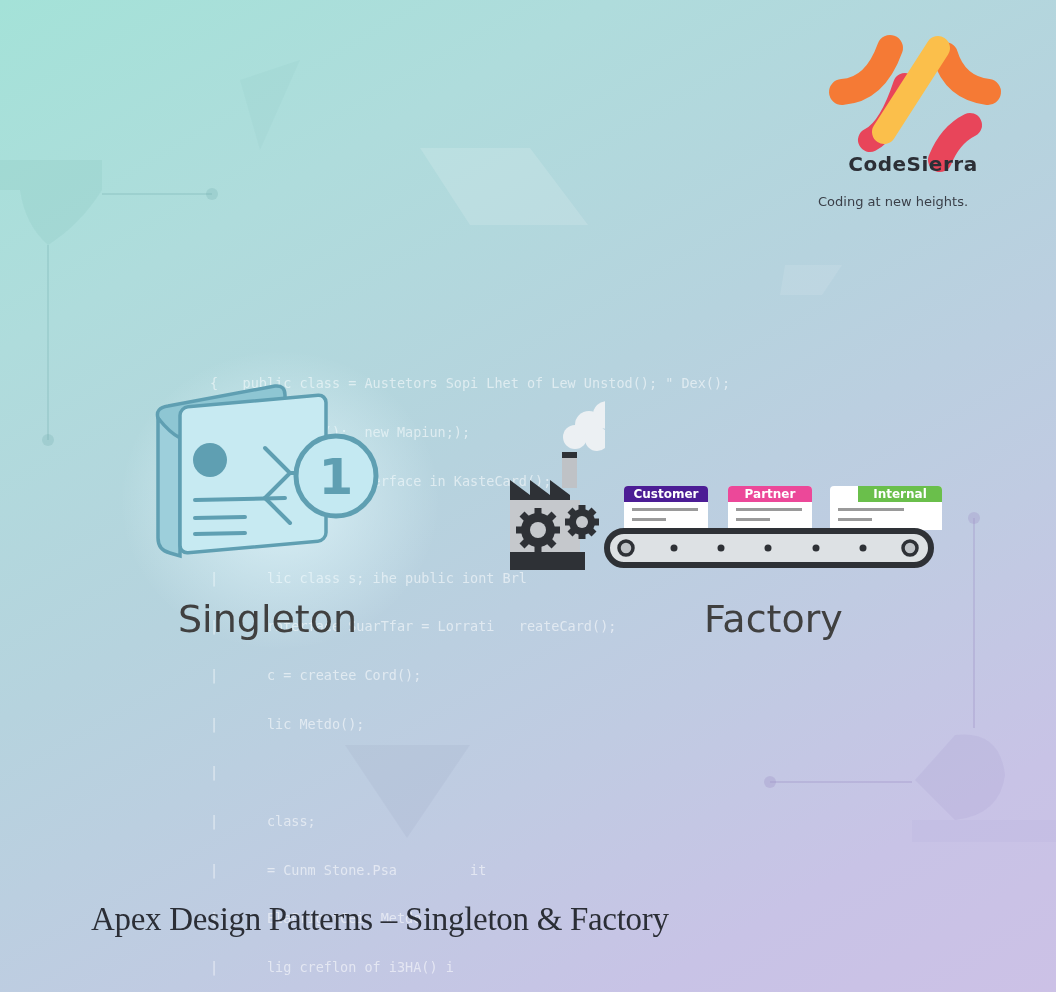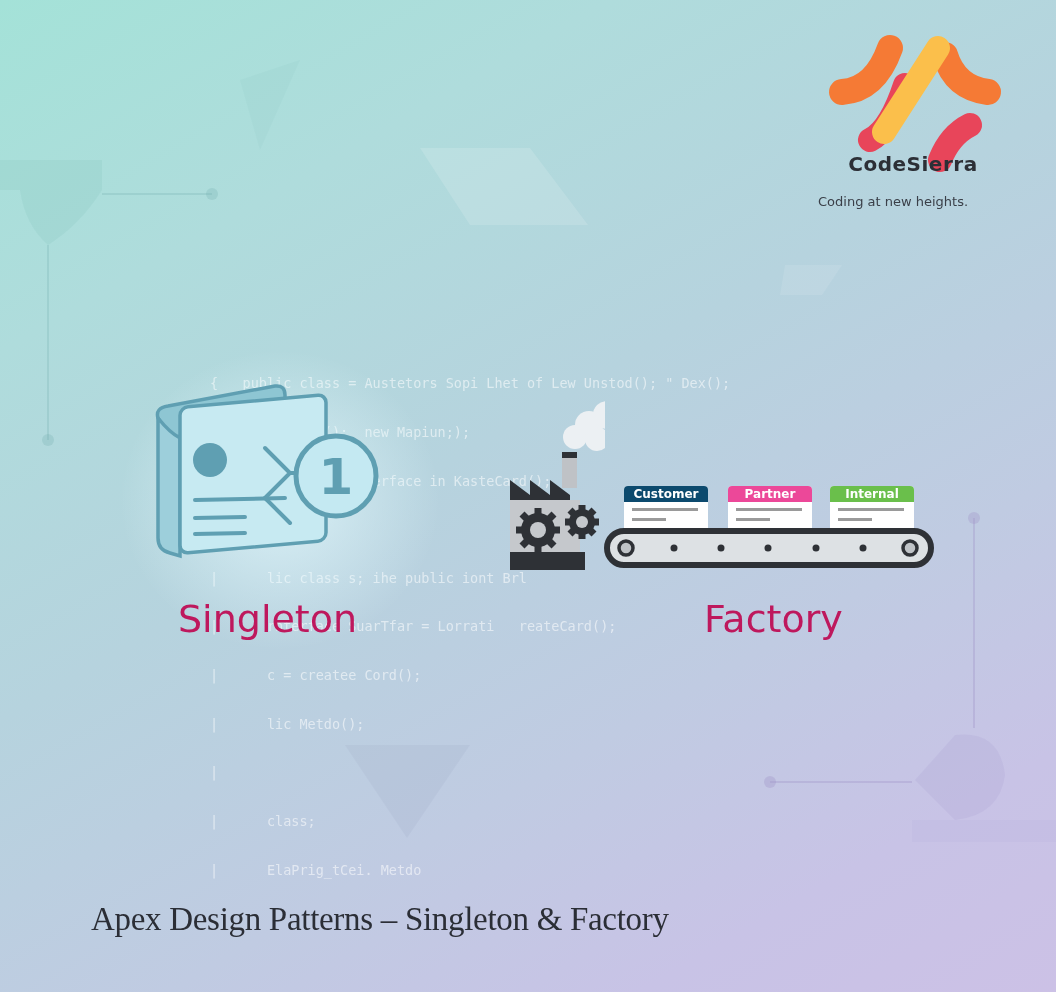--- a/index.html
+++ b/index.html
@@ -11,21 +11,21 @@
   
   .logo{left:810px;top:30px;width:210px;height:190px;}
   .brand{left:818px;top:152px;width:190px;text-align:center;font-family:"DejaVu Sans",sans-serif;font-weight:bold;font-size:20px;color:#2c2f36;letter-spacing:0.5px;}
   .tagline{left:818px;top:194px;width:190px;font-size:13px;color:#3a3f48;}
   
   .code{left:210px;top:343px;font-family:"DejaVu Sans Mono",monospace;font-size:13.5px;line-height:16.2px;color:rgba(255,255,255,0.55);white-space:pre;}
   .code .ln{display:block;}
   .glow{left:120px;top:350px;width:320px;height:300px;border-radius:50%;
     background:radial-gradient(closest-side,rgba(230,250,255,0.75),rgba(230,250,255,0));}
   .singleton-icon{left:150px;top:378px;width:240px;height:185px;}
-  .label-big{font-size:38px;color:#be185d;font-family:"DejaVu Sans",sans-serif;}
+  .label-big{font-size:38px;color:#404040;font-family:"DejaVu Sans",sans-serif;}
   .singleton-label{left:178px;top:597px;}
   .factory-label{left:688px;top:597px;margin-left:16px;}
   .factory-icon{left:505px;top:395px;width:100px;height:178px;}
   .conveyor{left:604px;top:528px;width:330px;height:40px;}
   .card{position:absolute;top:486px;width:84px;height:44px;background:#fff;border-radius:4px 4px 0 0;overflow:hidden;}
   .card .hd{height:16px;color:#fff;font-size:12px;font-weight:bold;text-align:center;line-height:16px;font-family:"DejaVu Sans",sans-serif;}
   .card .l1{position:absolute;left:8px;top:22px;width:66px;height:3px;background:#9a9a9a;}
   .card .l2{position:absolute;left:8px;top:32px;width:34px;height:3px;background:#9a9a9a;}
   .title{left:91px;top:901px;font-size:33px;color:#2b2e36;font-family:Liberation Serif, serif;letter-spacing:-0.3px;}
 </style>
@@ -74,21 +74,23 @@
   <span class="ln">{   public class = Austetors Sopi Lhet of Lew Unstod(); " Dex();</span>
   <span class="ln">|   {  new Map();  new Mapiun;);</span>
   <span class="ln">|   ;  Interface interface in KasteCard();</span>
   <span class="ln">|</span>
   <span class="ln">|      lic class s; ihe public iont Brl</span>
   <span class="ln">|      rnterface SuarTfar = Lorrati   reateCard();</span>
   <span class="ln">|      c = createe Cord();</span>
   <span class="ln">|      lic Metdo();</span>
   <span class="ln">|</span>
   <span class="ln">|      class;</span>
+  <span class="ln">|      = Cunm Stone.Psa         it</span>
   <span class="ln">|      ElaPrig_tCei. Metdo</span>
+  <span class="ln">|      lig creflon of i3HA() i</span>
   
   
   
 </div>
 
 <div class="abs glow"></div>
 
 <svg class="abs singleton-icon" viewBox="0 0 240 185">
   <path d="M8 40 Q5 30 18 28 L125 8 Q135 7 135 17 L135 40 L20 60 Z" fill="#8ec6d3" stroke="#5f9fb2" stroke-width="3.5"></path>
   <path d="M8 40 L8 160 Q8 172 20 175 L30 178 L30 60 Q20 55 8 40 Z" fill="#9dcfdb" stroke="#5f9fb2" stroke-width="3.5"></path>
@@ -131,30 +133,30 @@
     <line x1="77" y1="110" x2="77" y2="144"></line>
       <line x1="60" y1="127" x2="94" y2="127"></line>
     <line x1="65" y1="115" x2="89" y2="139"></line>
       <line x1="89" y1="115" x2="65" y2="139"></line>
   </g>
   <circle cx="33" cy="135" r="8" fill="#c5c8cc"></circle>
   <circle cx="77" cy="127" r="6" fill="#c5c8cc"></circle>
 </svg>
 
 <div class="card" style="left:624px;">
-  <div class="hd" style="background:#0c4a6e;">Customer</div>
+  <div class="hd" style="background:#4c1d95;">Customer</div>
   <div class="l1"></div>
     <div class="l2"></div>
 </div>
 <div class="card" style="left:728px;">
   <div class="hd" style="background:#ec4899;">Partner</div>
   <div class="l1"></div>
     <div class="l2"></div>
 </div>
-<div class="card" style="left:830px;">
+<div class="card" style="left:830px;padding-left:28px;">
   <div class="hd" style="background:#6abf4b;">Internal</div>
   <div class="l1"></div>
     <div class="l2"></div>
 </div>
 
 <svg class="abs conveyor" viewBox="0 0 330 40">
   <rect x="3" y="3" width="324" height="34" rx="17" fill="#dde1e4" stroke="#2e3136" stroke-width="6"></rect>
   <circle cx="22" cy="20" r="7" fill="#bfc3c7" stroke="#2e3136" stroke-width="3.5"></circle>
   <circle cx="306" cy="20" r="7" fill="#bfc3c7" stroke="#2e3136" stroke-width="3.5"></circle>
   <g fill="#2e3136">

